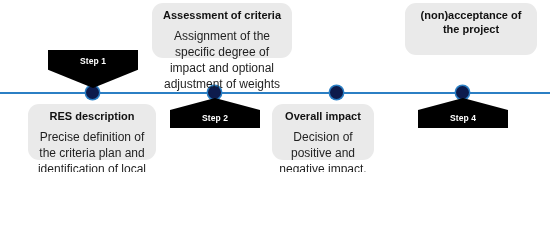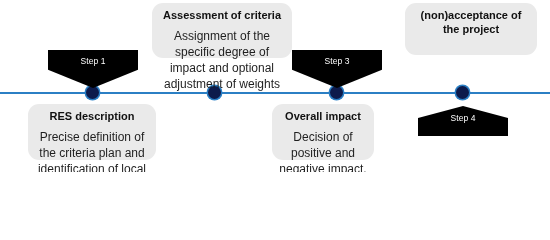--- a/index.html
+++ b/index.html
@@ -34,21 +34,21 @@
     background: #0d1b4c;
     box-shadow: 0 0 0 1.5px #2b7fc4;
   }
 
   
   .step-banner {
     position: absolute;
     background: #000000;
     color: #ffffff;
     font-size: 8.5px;
-    font-weight: 400;
+    font-weight: 700;
     text-align: center;
     letter-spacing: .1px;
     line-height: 1;
     display: flex;
     justify-content: center;
   }
   .step-banner.down {
     
     clip-path: polygon(0% 0%, 100% 0%, 100% 52%, 50% 100%, 0% 52%);
     align-items: flex-start;
@@ -97,26 +97,26 @@
 
   <div class="timeline-dot" style="left:86px; top:86px;"></div>
   <div class="timeline-dot" style="left:208px; top:86px;"></div>
   <div class="timeline-dot" style="left:330px; top:86px;"></div>
   <div class="timeline-dot" style="left:456px; top:86px;"></div>
 
   <div class="step-banner down" style="left:48px; top:50px; width:90px; height:38px;">
     <span>Step 1</span>
   </div>
 
-
-  <div class="step-banner down" style="left:292px; top:50px; width:90px; height:38px;">
-    <span>Step 3</span>
+  <div class="step-banner up" style="left:170px; top:98px; width:90px; height:30px;">
+    <span>Step 2</span>
   </div>
 
-  <div class="step-banner up" style="left:418px; top:106px; width:90px; height:30px;align-items:center;">
+
+  <div class="step-banner up" style="left:418px; top:98px; width:90px; height:30px;">
     <span>Step 4</span>
   </div>
 
   <div class="card" style="left:152px; top:3px; width:140px; height:55px;">
     <p class="card-title">Assessment of criteria</p>
     <p class="card-body">Assignment of the specific degree of impact and optional adjustment of weights</p>
   </div>
 
   <div class="card" style="left:405px; top:3px; width:132px; height:52px;">
     <p class="card-title">(non)acceptance of the project</p>

